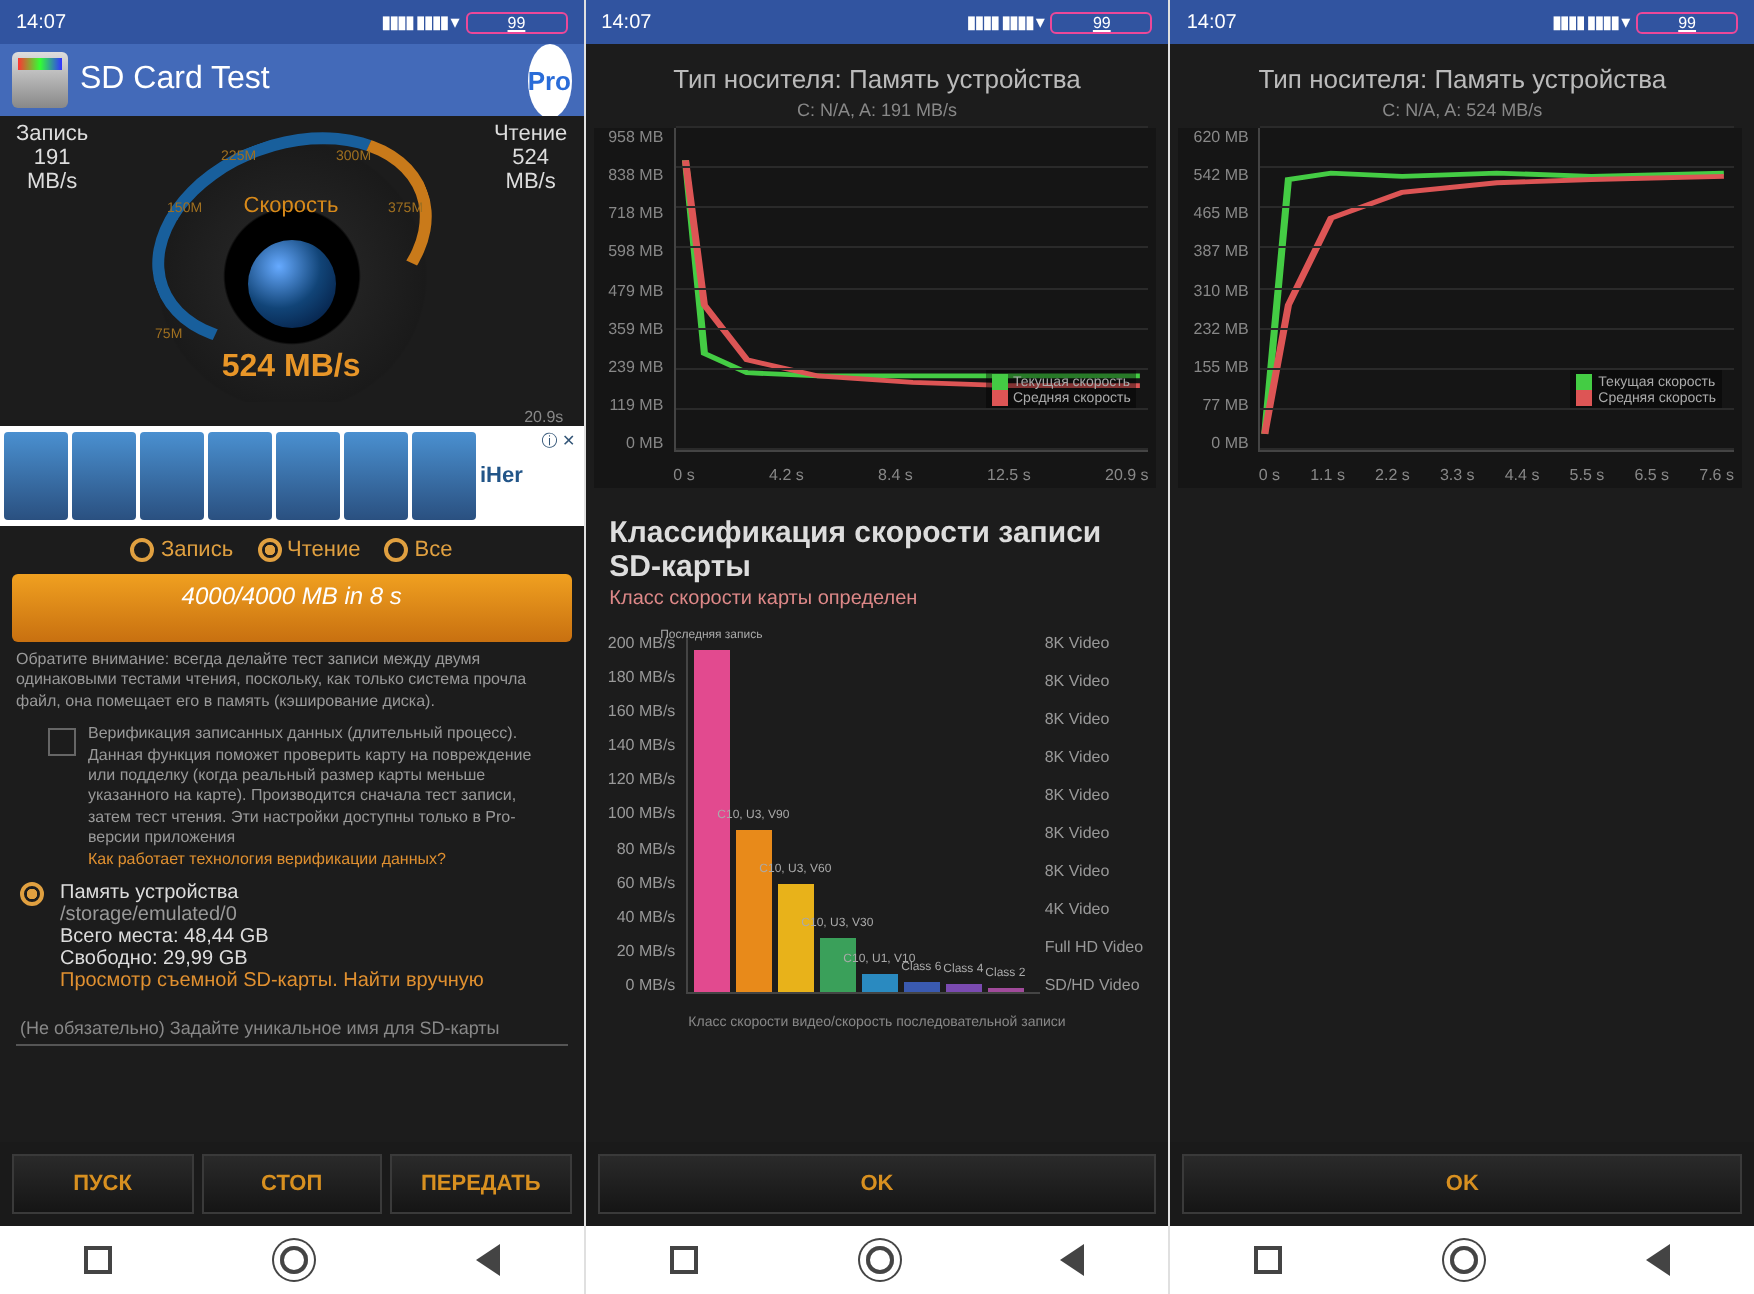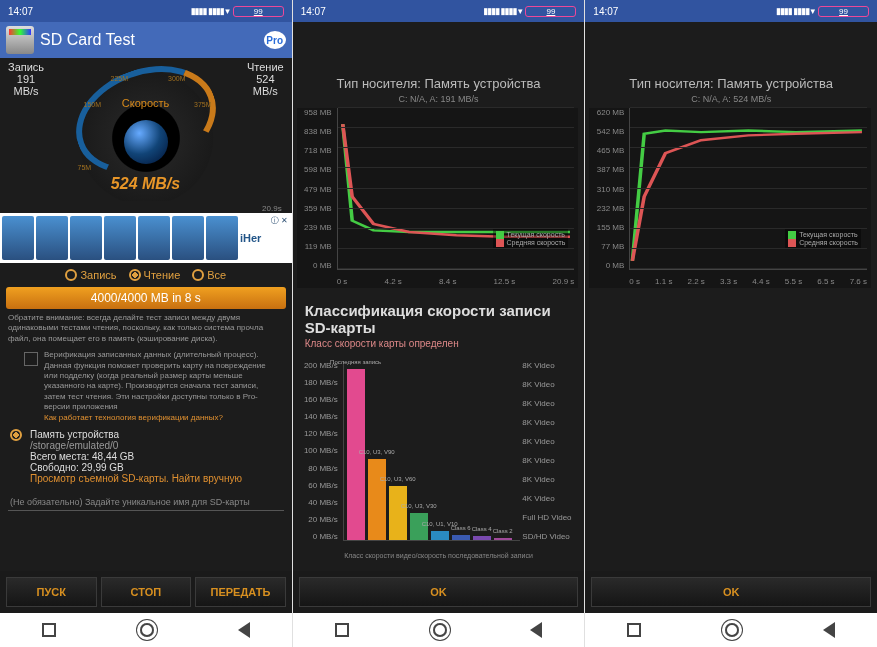--- a/index.html
+++ b/index.html
@@ -48,22 +48,22 @@
     position: relative;
   }
   .appicon::after {
     content:""; position:absolute; left:3px; top:3px; right:3px; height:6px;
     background: linear-gradient(90deg,#f33,#3f3,#33f);
   }
   .pro {
     margin-left: auto;
     background: #fff; color:#2a6cd8;
     border-radius: 50%;
-    width:22px;height:18px;
-    font-size:10px; display:flex;align-items:center;justify-content:center;
+    width:22px;height:37px;
+    font-size:13px; display:flex;align-items:center;justify-content:center;
     font-weight: bold;
   }
   .tabs {
     display:flex;
     background: linear-gradient(#333,#111);
     border-bottom: 1px solid #555;
   }
   .tab {
     flex:1; color:#bbb; font-size:9px; padding:5px 2px;
     text-align:center; border-right:1px solid #222;
@@ -93,21 +93,21 @@
     border-right-color:#c97a1a;
     border-radius:50%;
     transform: rotate(-20deg);
   }
   .gauge .label { position:absolute; width:100%; text-align:center; top:36px; color:#d88a1a; font-size:11px;}
   .gauge .globe {
     position:absolute; left:50%; top:58%; transform:translate(-50%,-50%);
     width:44px;height:44px; border-radius:50%;
     background: radial-gradient(circle at 35% 30%, #6af 0%, #147 50%, #013 100%);
   }
-  .gauge .speed { position:absolute; width:100%; text-align:center; bottom:8px; color:#e89628; font-size:16px; font-weight:bold;font-style:italic;}
+  .gauge .speed { position:absolute; width:100%; text-align:center; bottom:8px; color:#e89628; font-size:16px; font-weight:bold;}
   .gauge .tick { position:absolute; color:#a07020; font-size:7px;}
   .adrow {
     height:50px; background:#fff; display:flex; align-items:center; gap:2px; padding:2px;
     overflow:hidden;
   }
   .aditem {
     width:32px;height:44px;
     background: linear-gradient(#4a90d0,#2a5080);
     border-radius:2px;
   }
@@ -115,23 +115,23 @@
   .radios {
     display:flex; justify-content:center; gap:12px; padding:6px 0; font-size:11px; color:#e0a040;
   }
   .radio { display:flex; align-items:center; gap:3px;}
   .rcirc {
     width:12px;height:12px; border:2px solid #e0a040; border-radius:50%;
     display:inline-block;
   }
   .rcirc.on { background: radial-gradient(circle,#e0a040 45%, transparent 47%);}
   .progressbar {
-    height:22px; background:linear-gradient(#f0a020,#c87010);
+    height:34px; background:linear-gradient(#f0a020,#c87010);
     color:#fff; text-align:center; font-size:12px; line-height:22px;
-    margin:0 6px; border-radius:3px;
+    margin:0 6px; border-radius:3px;font-style:italic;
   }
   .note { font-size:8px; color:#999; padding:4px 8px; line-height:1.3;}
   .note a { color:#e09030;}
   .chkrow { display:flex; gap:6px; padding:2px 24px;}
   .chk { width:14px;height:14px;border:1px solid #666; margin-top:2px; flex: none;}
   .storage {
     display:flex; gap:8px; padding:4px 10px; font-size:10px; color:#ddd;
   }
   .storage .rcirc { flex: none;}
   .inputrow {
@@ -158,21 +158,20 @@
     box-shadow: 0 0 0 3px #fff, 0 0 0 4px #444;
   }
   .nav-back {
     width:0;height:0; border-top:8px solid transparent; border-bottom:8px solid transparent;
     border-right:12px solid #444;
   }
   
   .charttitle {
     text-align:center; color:#bbb; font-size:13px; padding:6px 0 3px;
     background:#1c1c1c;
-    margin-top:44px;
   }
   .subtitle { text-align:center; color:#888; font-size:9px;}
   .chartarea {
     position:relative; height:180px; margin:4px 6px 4px 4px;
     background:#151515;
   }
   .ylabels {
     position:absolute; left:0; top:0; bottom:18px; width:38px;
     display:flex; flex-direction:column; justify-content:space-between;
     font-size:8px; color:#888; text-align:right; padding-right:3px;

